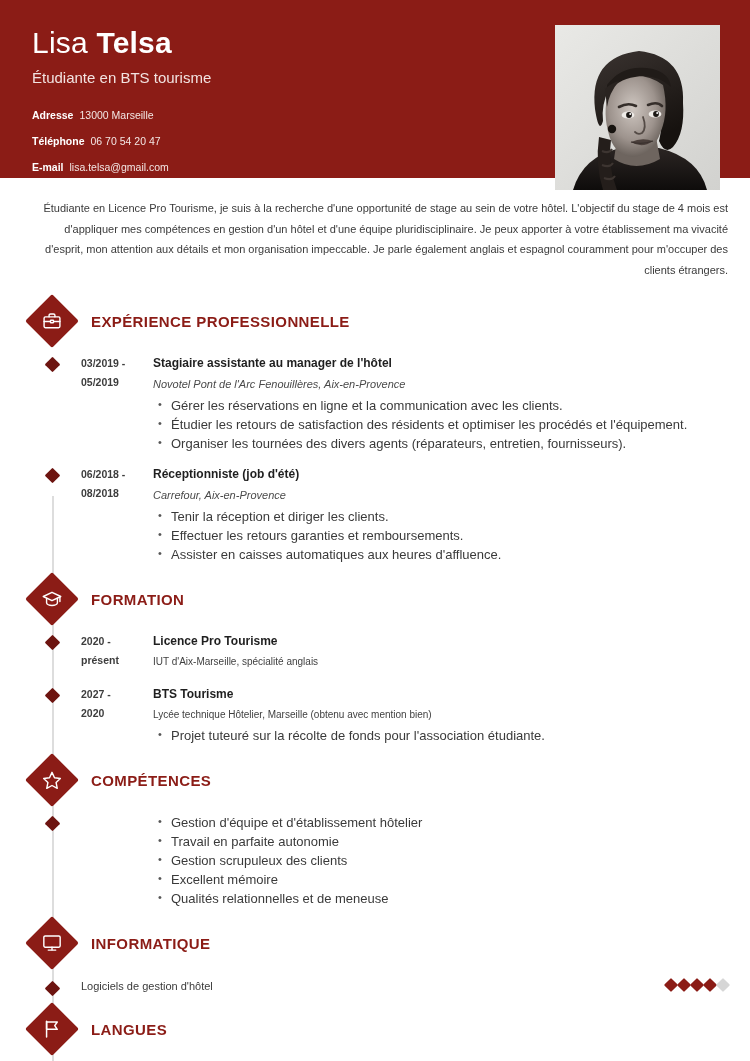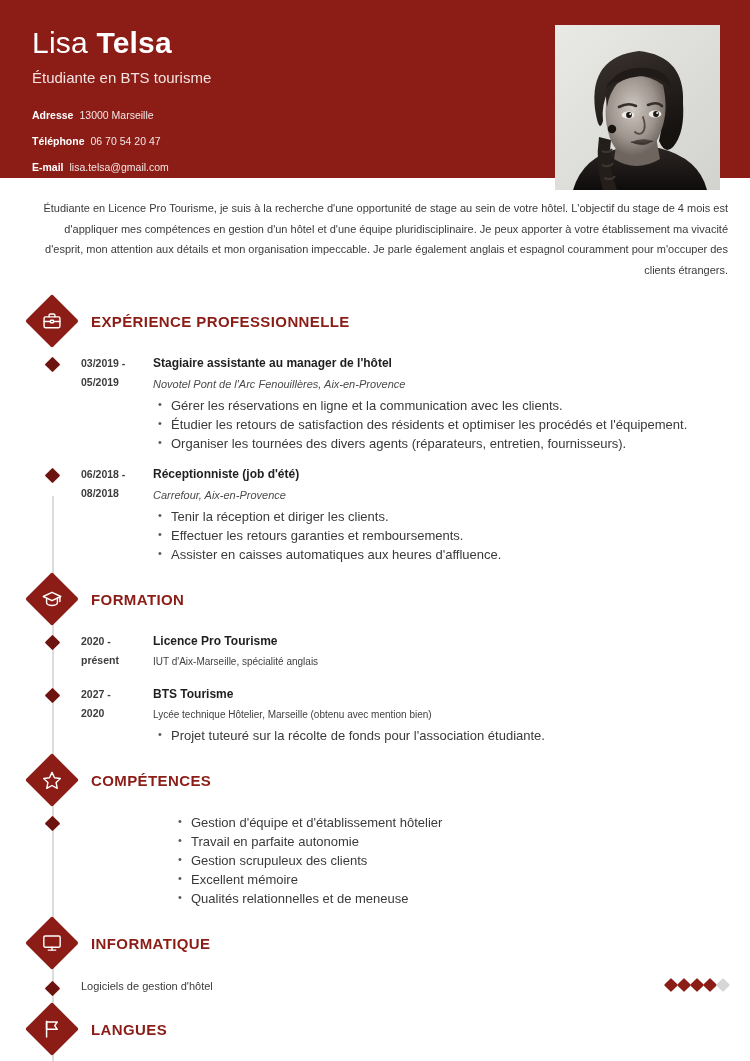--- a/index.html
+++ b/index.html
@@ -198,21 +198,20 @@
     color: #555555;
     font-size: 11px;
   }
 
   
   .skills-block {
     position: relative;
     display: flex;
     padding-left: 33px;
     margin-top: 12px;
-    gap: 20px;
   }
   .skills-block .entry-main { margin-left: 23px; padding-left: 72px; }
 
   
   .rate-row {
     position: relative;
     display: flex;
     align-items: flex-start;
     padding-left: 33px;
     margin-top: 14px;

